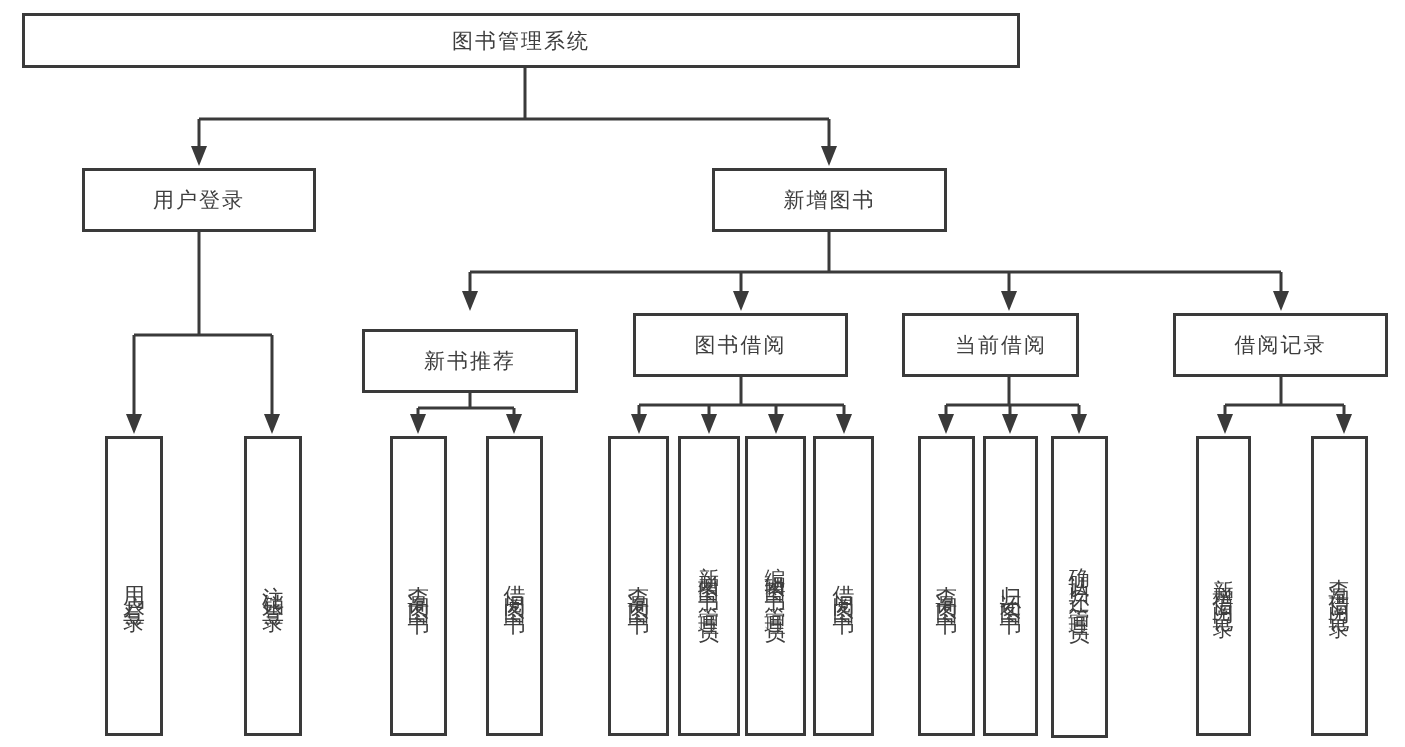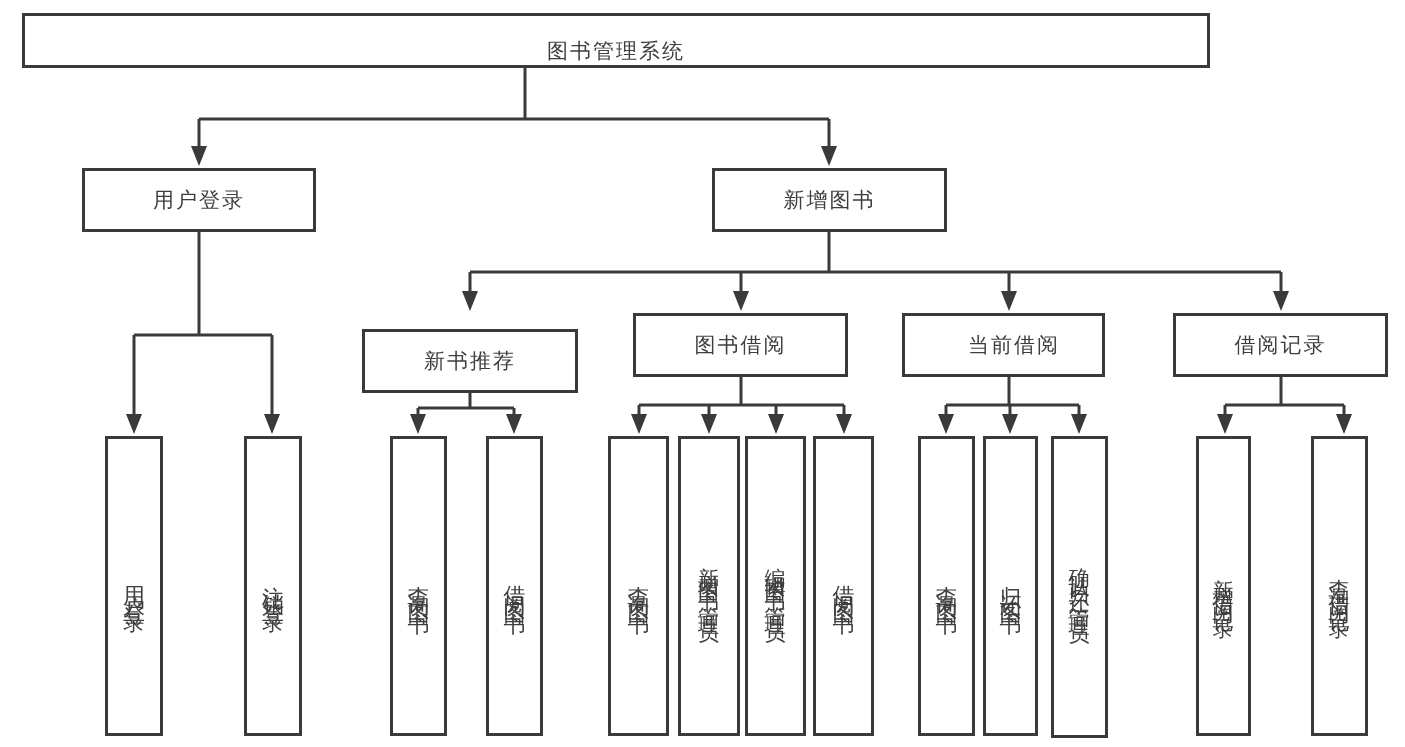--- a/index.html
+++ b/index.html
@@ -81,38 +81,38 @@
       <polygon points="768,414 784,414 776,434"></polygon>
       <polygon points="836,414 852,414 844,434"></polygon>
       <polygon points="938,414 954,414 946,434"></polygon>
       <polygon points="1002,414 1018,414 1010,434"></polygon>
       <polygon points="1071,414 1087,414 1079,434"></polygon>
       <polygon points="1217,414 1233,414 1225,434"></polygon>
       <polygon points="1336,414 1352,414 1344,434"></polygon>
     </g>
   </svg>
 
-  <div class="box" style="left:22px; top:13px; width:1188px; height:55px;align-items:flex-end;">
+  <div class="box" style="left:22px; top:13px; width:998px; height:55px;">
     <span class="hlabel">图书管理系统</span>
   </div>
 
   <div class="box" style="left:82px; top:168px; width:234px; height:64px;">
     <span class="hlabel">用户登录</span>
   </div>
   <div class="box" style="left:712px; top:168px; width:235px; height:64px;">
     <span class="hlabel">新增图书</span>
   </div>
 
   <div class="box" style="left:362px; top:313px; width:216px; height:64px;margin-top:16px;">
     <span class="hlabel">新书推荐</span>
   </div>
   <div class="box" style="left:633px; top:313px; width:215px; height:64px;">
     <span class="hlabel">图书借阅</span>
   </div>
-  <div class="box" style="left:902px; top:313px; width:203px; height:64px;padding-left:21px;">
+  <div class="box" style="left:902px; top:313px; width:177px; height:64px;padding-left:21px;">
     <span class="hlabel">当前借阅</span>
   </div>
   <div class="box" style="left:1173px; top:313px; width:215px; height:64px;">
     <span class="hlabel">借阅记录</span>
   </div>
 
   <div class="box leaf" style="left:105px; top:436px; width:58px; height:300px;">
     <span class="vlabel">用户登录</span>
   </div>
   <div class="box leaf" style="left:244px; top:436px; width:58px; height:300px;">

